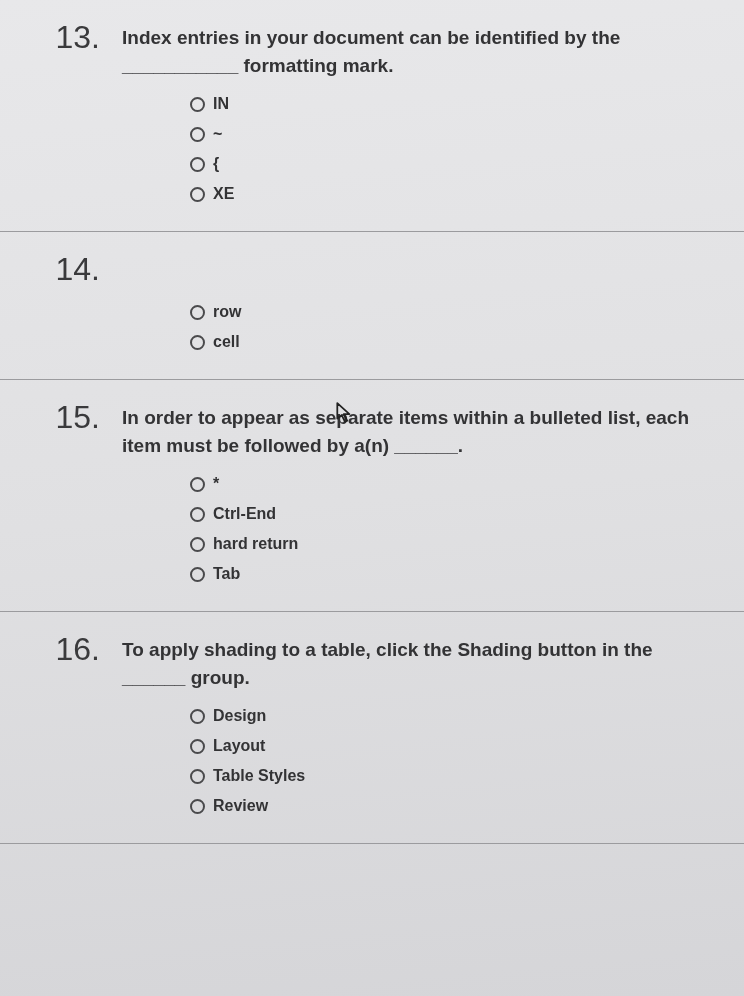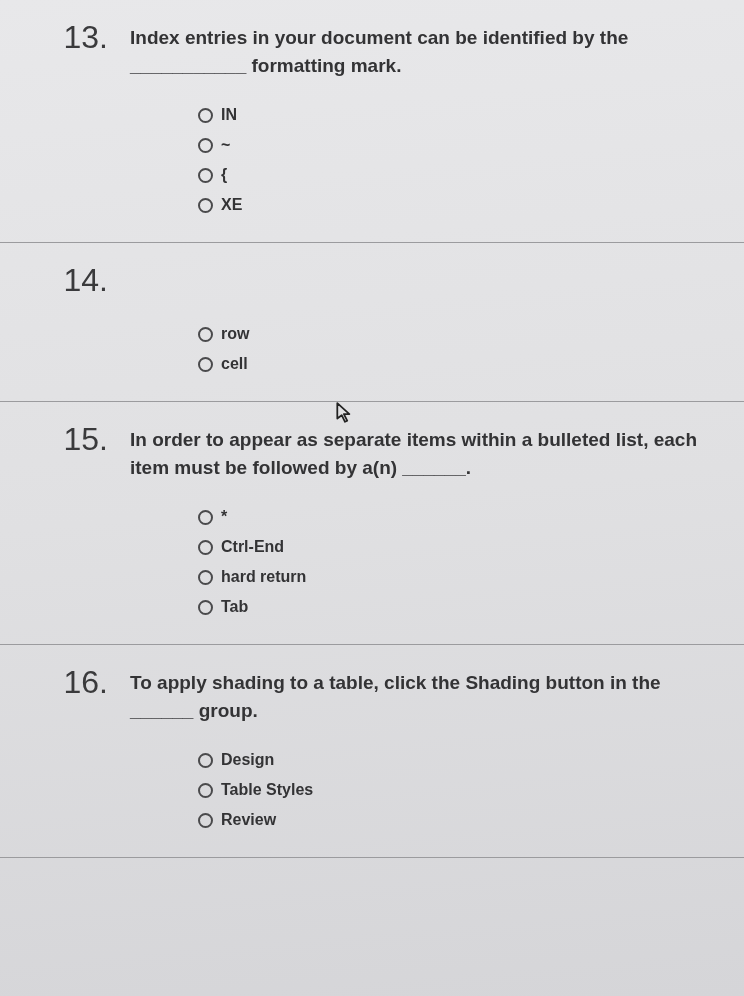--- a/index.html
+++ b/index.html
@@ -10,21 +10,21 @@
   body {
     width: 744px;
     height: 996px;
     background: linear-gradient(175deg, #e8e8ea 0%, #e0e0e2 50%, #d5d5d8 100%);
     font-family: "Segoe UI", Arial, sans-serif;
     color: #2a2a2a;
     overflow: hidden;
     position: relative;
   }
   .question {
-    padding: 20px 30px 28px 38px;
+    padding: 20px 30px 28px 30px;
     border-bottom: 1px solid #9b9b9e;
   }
   .question:last-child {
     border-bottom: none;
   }
   .q-row {
     display: flex;
     align-items: flex-start;
     gap: 22px;
   }
@@ -37,21 +37,21 @@
     line-height: 1.1;
   }
   .q-text {
     font-size: 19px;
     font-weight: 600;
     color: #333335;
     line-height: 1.45;
     padding-top: 4px;
   }
   .options {
-    margin-top: 27px;
+    margin-top: 16px;
     padding-left: 160px;
     display: flex;
     flex-direction: column;
     gap: 12px;
   }
   .option {
     display: flex;
     align-items: center;
     gap: 8px;
     cursor: pointer;
@@ -154,20 +154,24 @@
     <div class="q-number">16.</div>
     <div class="q-text">To apply shading to a table, click the Shading button in the ______ group.</div>
   </div>
   <div class="options">
     <div class="option">
       <span class="radio"></span>
       <span class="option-label">Design</span>
     </div>
     <div class="option">
       <span class="radio"></span>
+      <span class="option-label">Layout</span>
+    </div>
+    <div class="option">
+      <span class="radio"></span>
       <span class="option-label">Table Styles</span>
     </div>
     <div class="option">
       <span class="radio"></span>
       <span class="option-label">Review</span>
     </div>
   </div>
 </div>
 
 <div class="cursor">

